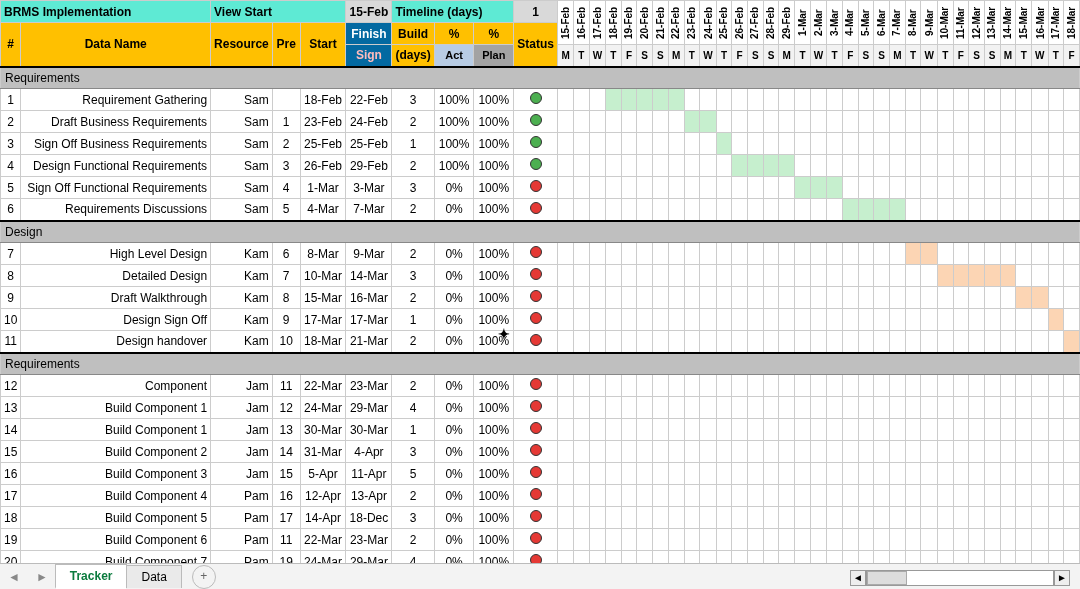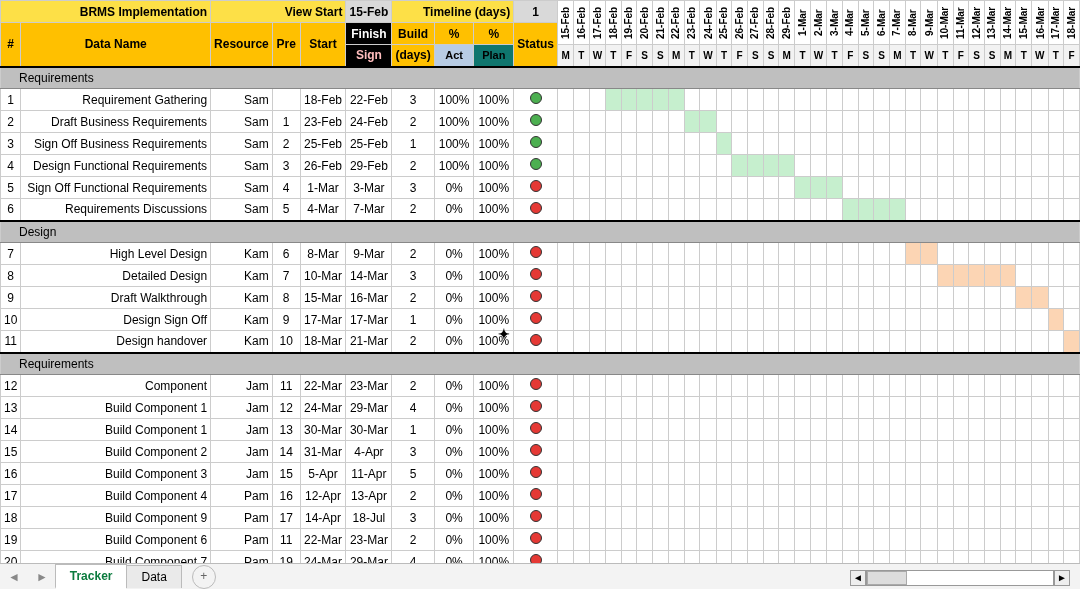--- a/index.html
+++ b/index.html
@@ -1,26 +1,26 @@
 <!DOCTYPE html>
 <html><head>
 <meta charset="utf-8">
 <style>
   * { box-sizing: border-box; margin:0; padding:0; }
   body { font-family: Arial, sans-serif; font-size: 12px; background:#fff; overflow:hidden; width:1080px; height:589px; position:relative; }
   .sheet { position:absolute; top:0; left:0; right:0; bottom:26px; overflow:hidden; }
   table { border-collapse: collapse; table-layout: fixed; }
   td, th { border:1px solid #ccc; height:22px; padding:0 3px; white-space:nowrap; overflow:hidden; text-overflow:clip; }
-  .hdr-yellow { background:#fde047; font-weight:bold; text-align:right; }
+  .hdr-yellow { background:#5eead4; font-weight:bold; text-align:left; }
   .hdr-orange { background:#ffc000; font-weight:bold; text-align:center; }
-  .hdr-blue { background:#000000; color:#fff; font-weight:bold; text-align:center; }
+  .hdr-blue { background:#0369a1; color:#fff; font-weight:bold; text-align:center; }
   .hdr-lblue { background:#b8cce4; font-weight:bold; text-align:center; font-size:11px;}
-  .hdr-pink { background:#0f766e; font-weight:bold; text-align:center; font-size:11px;}
+  .hdr-pink { background:#a3a3a3; font-weight:bold; text-align:center; font-size:11px;}
   .hdr-grey { background:#d9d9d9; font-weight:bold; text-align:center; }
-  .section-row td { background:#bfbfbf; font-weight:normal; text-align:left; padding-left:18px; border-top:2px solid #000; border-bottom:1px solid #888;}
+  .section-row td { background:#bfbfbf; font-weight:normal; text-align:left; padding-left:4px; border-top:2px solid #000; border-bottom:1px solid #888;}
   .num { text-align:center; }
   .txt { text-align:right; padding-left:4px; }
   .ctr { text-align:center; }
   .date-col { writing-mode: vertical-rl; transform: rotate(180deg); font-size:10px; text-align:center; padding:2px 0; height:44px;}
   .day-col { text-align:center; font-size:10px; background:#f2f2f2; }
   .status-dot { width:12px; height:12px; border-radius:50%; display:inline-block; border:1px solid #333; }
   .green { background:#4caf50; }
   .red { background:#e53935; }
   .gantt-cell { padding:0; position:relative; }
   .gantt-green { background:#c6efce; }
@@ -950,25 +950,25 @@
           <td class="gantt-cell"></td>
           <td class="gantt-cell"></td>
           <td class="gantt-cell"></td>
           <td class="gantt-cell"></td>
           <td class="gantt-cell"></td>
           <td class="gantt-cell"></td>
           <td class="gantt-cell"></td>
         </tr>
         <tr>
           <td class="num">18</td>
-          <td class="txt">Build Component 9</td>
+          <td class="txt">Build Component 5</td>
           <td class="txt">Pam</td>
           <td class="ctr">17</td>
           <td class="ctr">14-Apr</td>
-          <td class="ctr">18-Jul</td>
+          <td class="ctr">18-Dec</td>
           <td class="ctr">3</td>
           <td class="ctr">0%</td>
           <td class="ctr">100%</td>
           <td class="ctr"><span class="status-dot red"></span></td>
           <td class="gantt-cell"></td>
           <td class="gantt-cell"></td>
           <td class="gantt-cell"></td>
           <td class="gantt-cell"></td>
           <td class="gantt-cell"></td>
           <td class="gantt-cell"></td>

